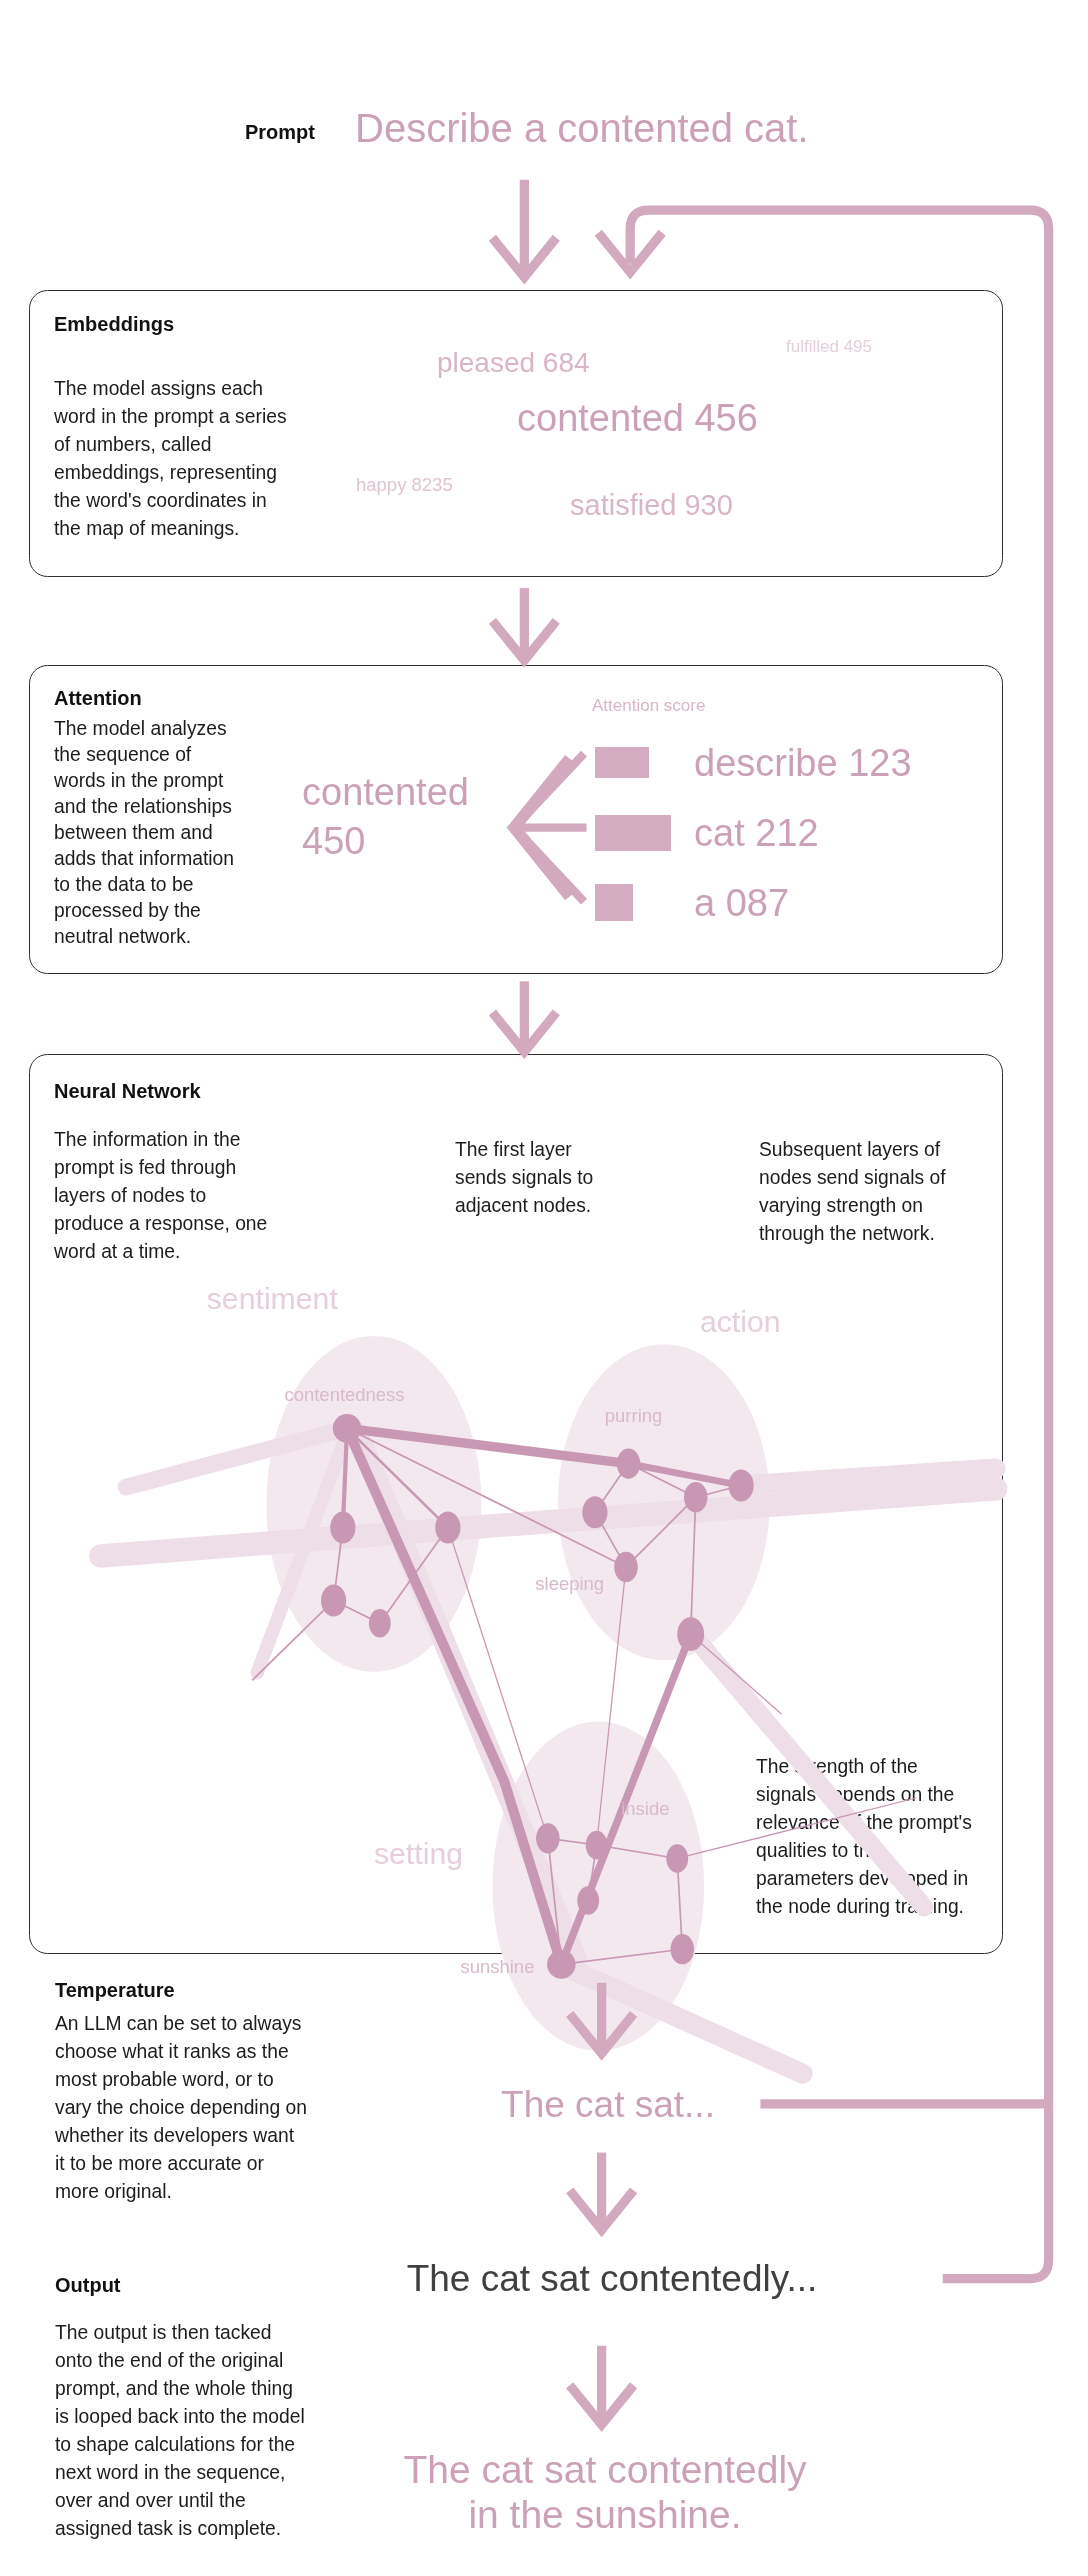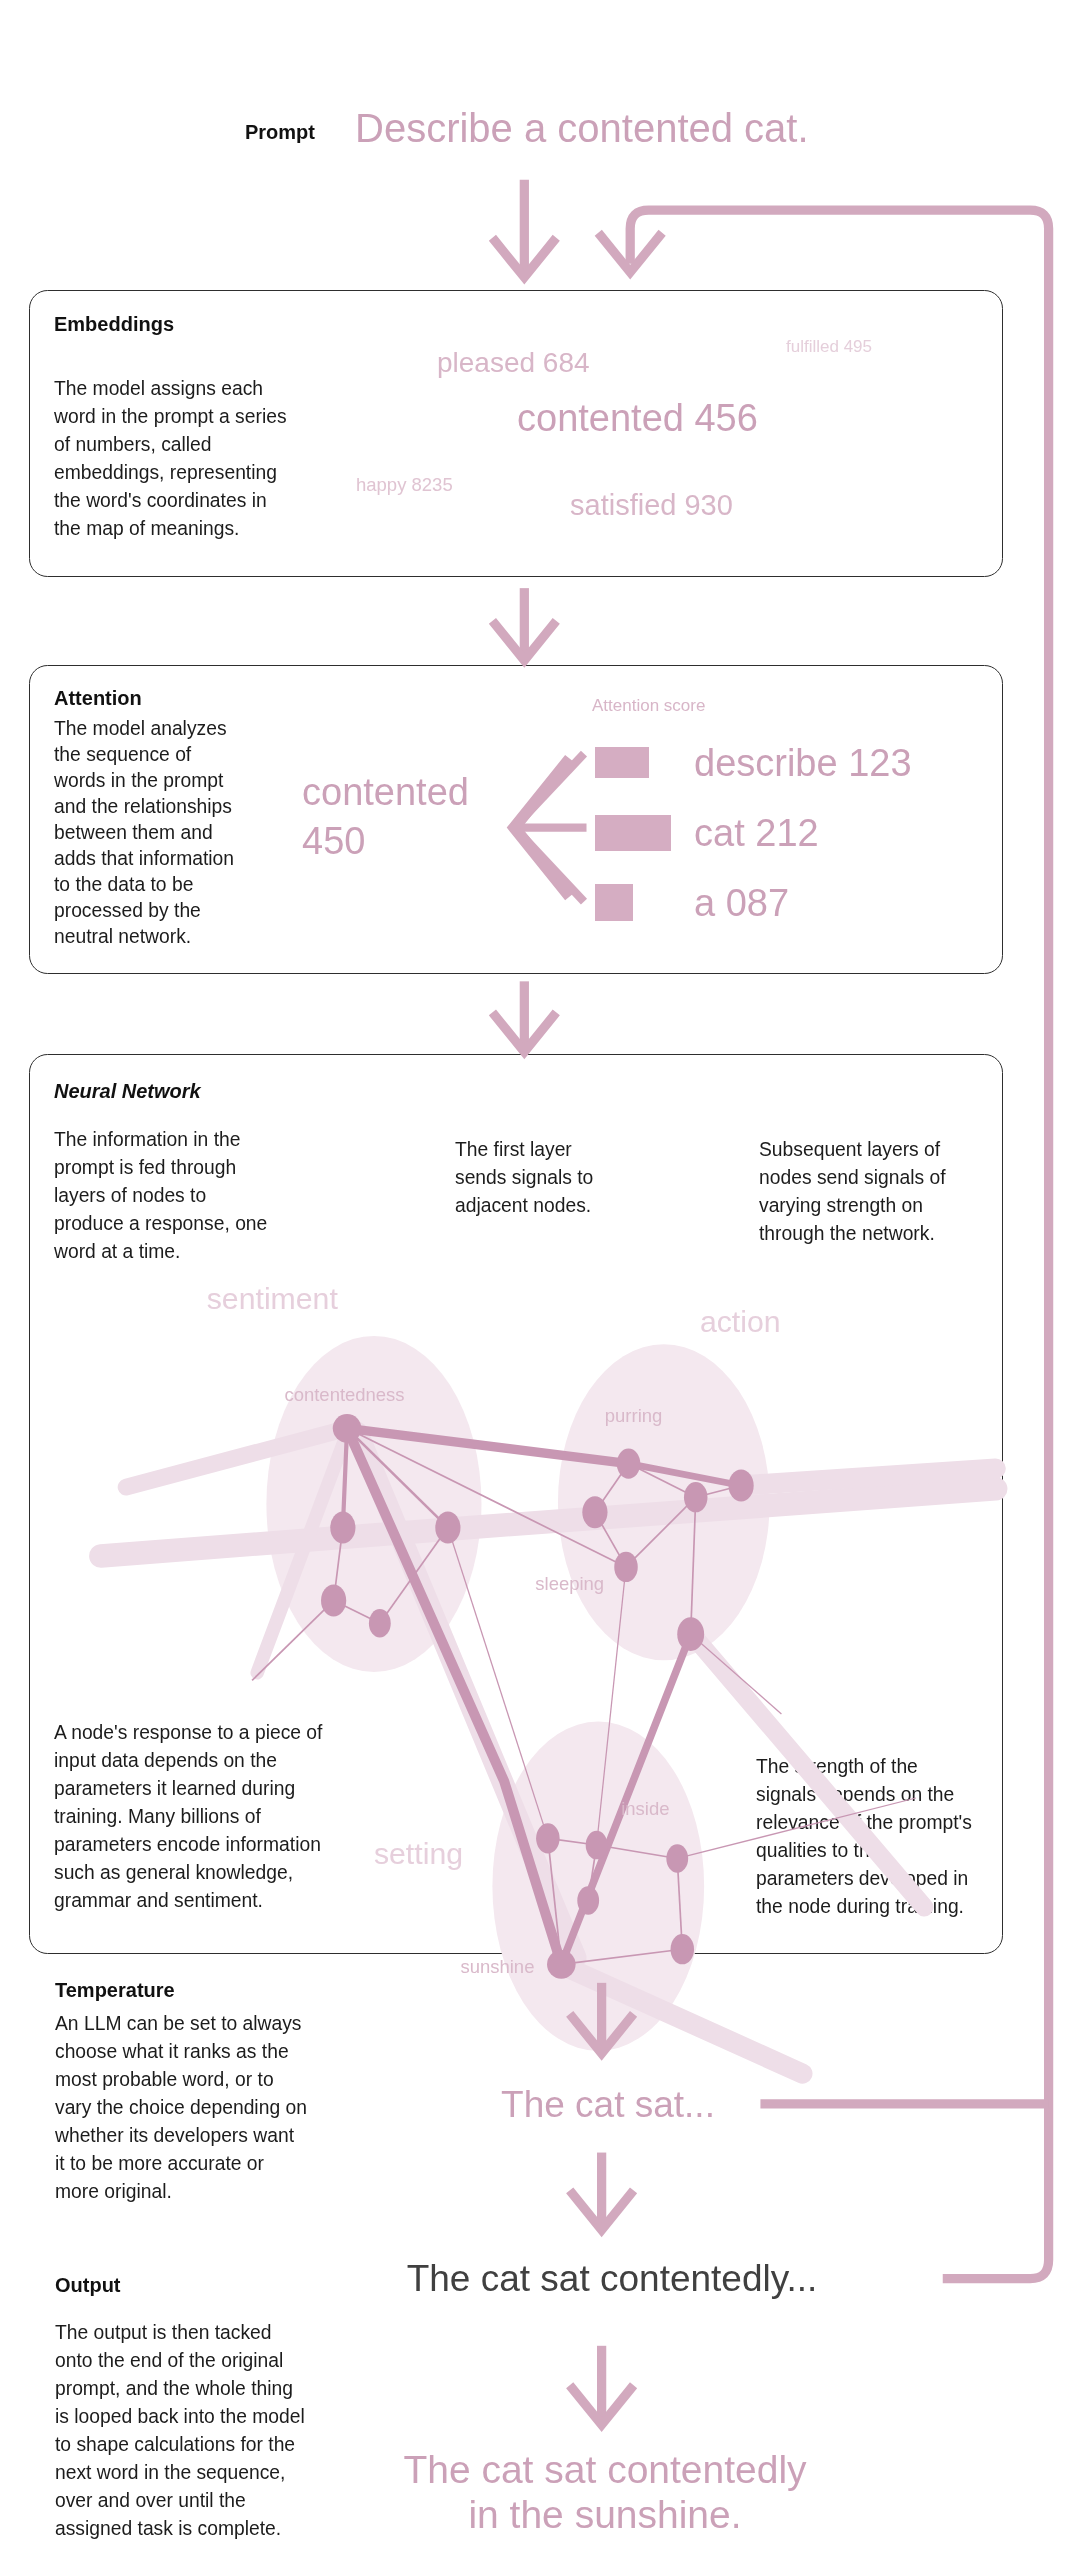--- a/index.html
+++ b/index.html
@@ -70,40 +70,33 @@
   <div class="abs" style="left:592px; top:696px; font-size:17px; color:#d8b6c8;">Attention score</div>
 
   <div class="score-bar" style="left:595px; top:747px; width:54px; height:31px;"></div>
   <div class="score-bar" style="left:595px; top:815px; width:76px; height:36px;"></div>
   <div class="score-bar" style="left:595px; top:884px; width:38px; height:37px;"></div>
 
   <div class="score-label" style="left:694px; top:742px;">describe 123</div>
   <div class="score-label" style="left:694px; top:812px;">cat 212</div>
   <div class="score-label" style="left:694px; top:882px;">a 087</div>
 
-  <div class="heading" style="left:54px; top:1080px;font-style:italic;">Neural Network</div>
+  <div class="heading" style="left:54px; top:1080px;">Neural Network</div>
   <div class="body-text" style="left:54px; top:1126px; width:269px;">The information in the
 prompt is fed through
 layers of nodes to
 produce a response, one
 word at a time.</div>
   <div class="body-text" style="left:455px; top:1136px; width:202px;">The first layer
 sends signals to
 adjacent nodes.</div>
   <div class="body-text" style="left:759px; top:1136px; width:227px;">Subsequent layers of
 nodes send signals of
 varying strength on
 through the network.</div>
-  <div class="body-text" style="left:54px; top:1719px; width:277px;">A node's response to a piece of
-input data depends on the
-parameters it learned during
-training. Many billions of
-parameters encode information
-such as general knowledge,
-grammar and sentiment.</div>
   <div class="body-text" style="left:756px; top:1753px; width:227px;">The strength of the
 signals depends on the
 relevance of the prompt's
 qualities to the
 parameters developed in
 the node during training.</div>
 
   <div class="heading" style="left:55px; top:1979px;">Temperature</div>
   <div class="body-text" style="left:55px; top:2010px; width:286px;">An LLM can be set to always
 choose what it ranks as the

